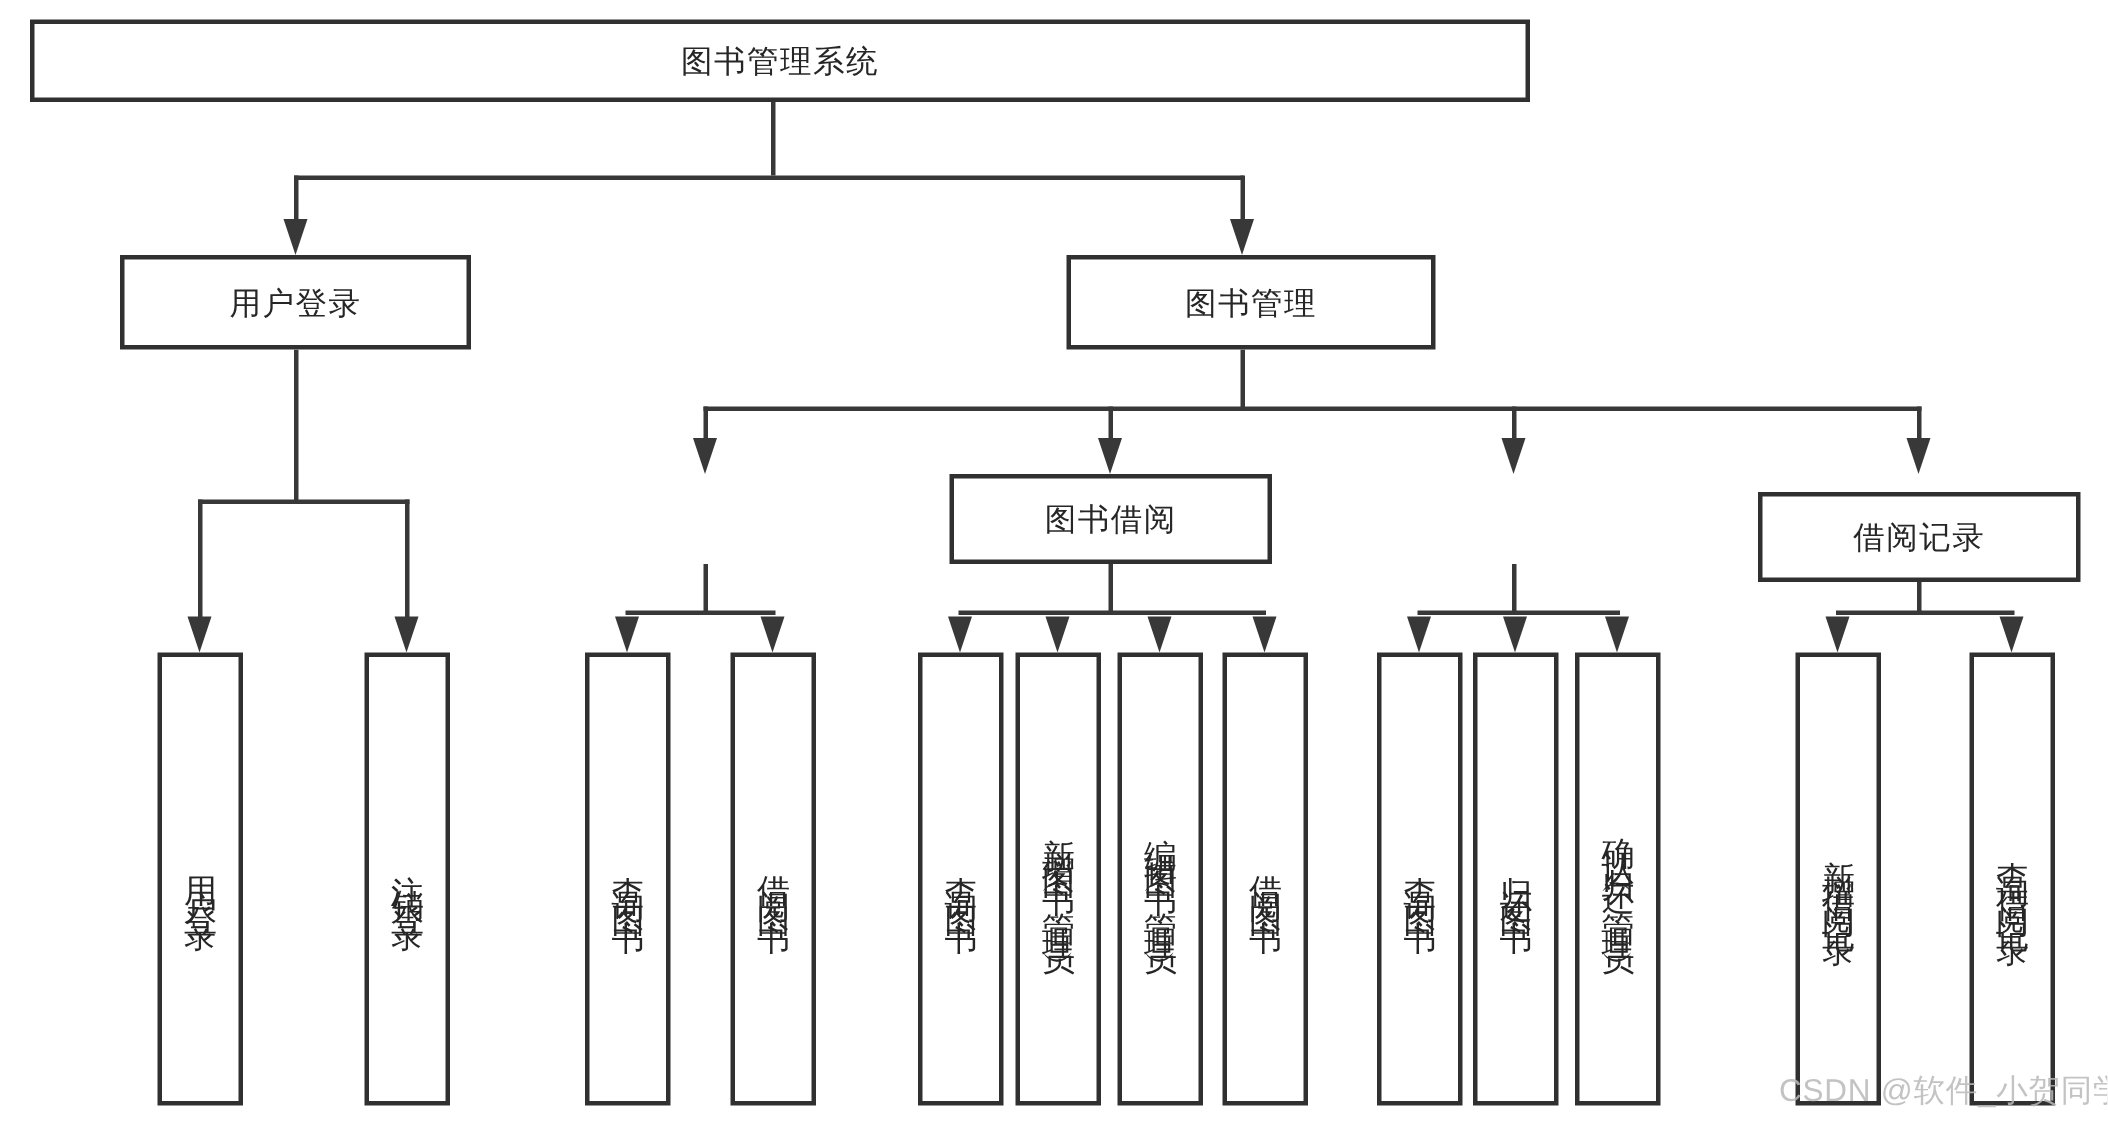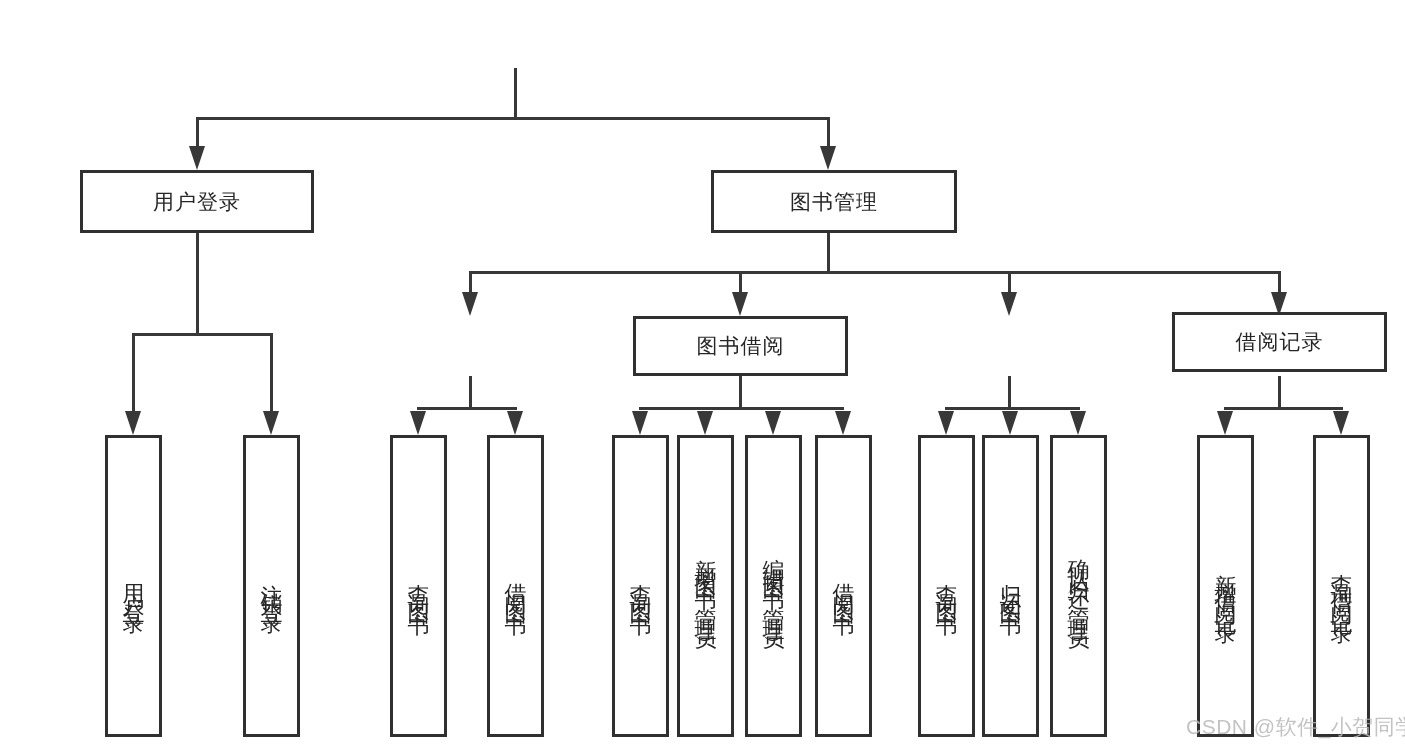--- a/index.html
+++ b/index.html
@@ -46,36 +46,39 @@
     letter-spacing:0.5px;
     white-space:nowrap;
     z-index:6;
   }
 </style>
 </head>
 <body>
 
 <div class="canvas">
 
+  <div class="box" style="left:20px; top:13px; width:1000px; height:55px;">
+    <span>图书管理系统</span>
+  </div>
 
   <div class="box" style="left:80px; top:170px; width:234px; height:63px;">
     <span>用户登录</span>
   </div>
 
   <div class="box" style="left:711px; top:170px; width:246px; height:63px;">
     <span>图书管理</span>
   </div>
 
 
   <div class="box" style="left:633px; top:316px; width:215px; height:60px;">
     <span>图书借阅</span>
   </div>
 
 
-  <div class="box" style="left:1172px; top:312px; width:215px; height:60px;">
+  <div class="box" style="left:1172px; top:328px; width:215px; height:60px;">
     <span>借阅记录</span>
   </div>
 
   <div class="box leaf" style="left:105px; top:435px; width:57px; height:302px;">
     <span>用户登录</span>
   </div>
   <div class="box leaf" style="left:243px; top:435px; width:57px; height:302px;">
     <span>注销登录</span>
   </div>
 

